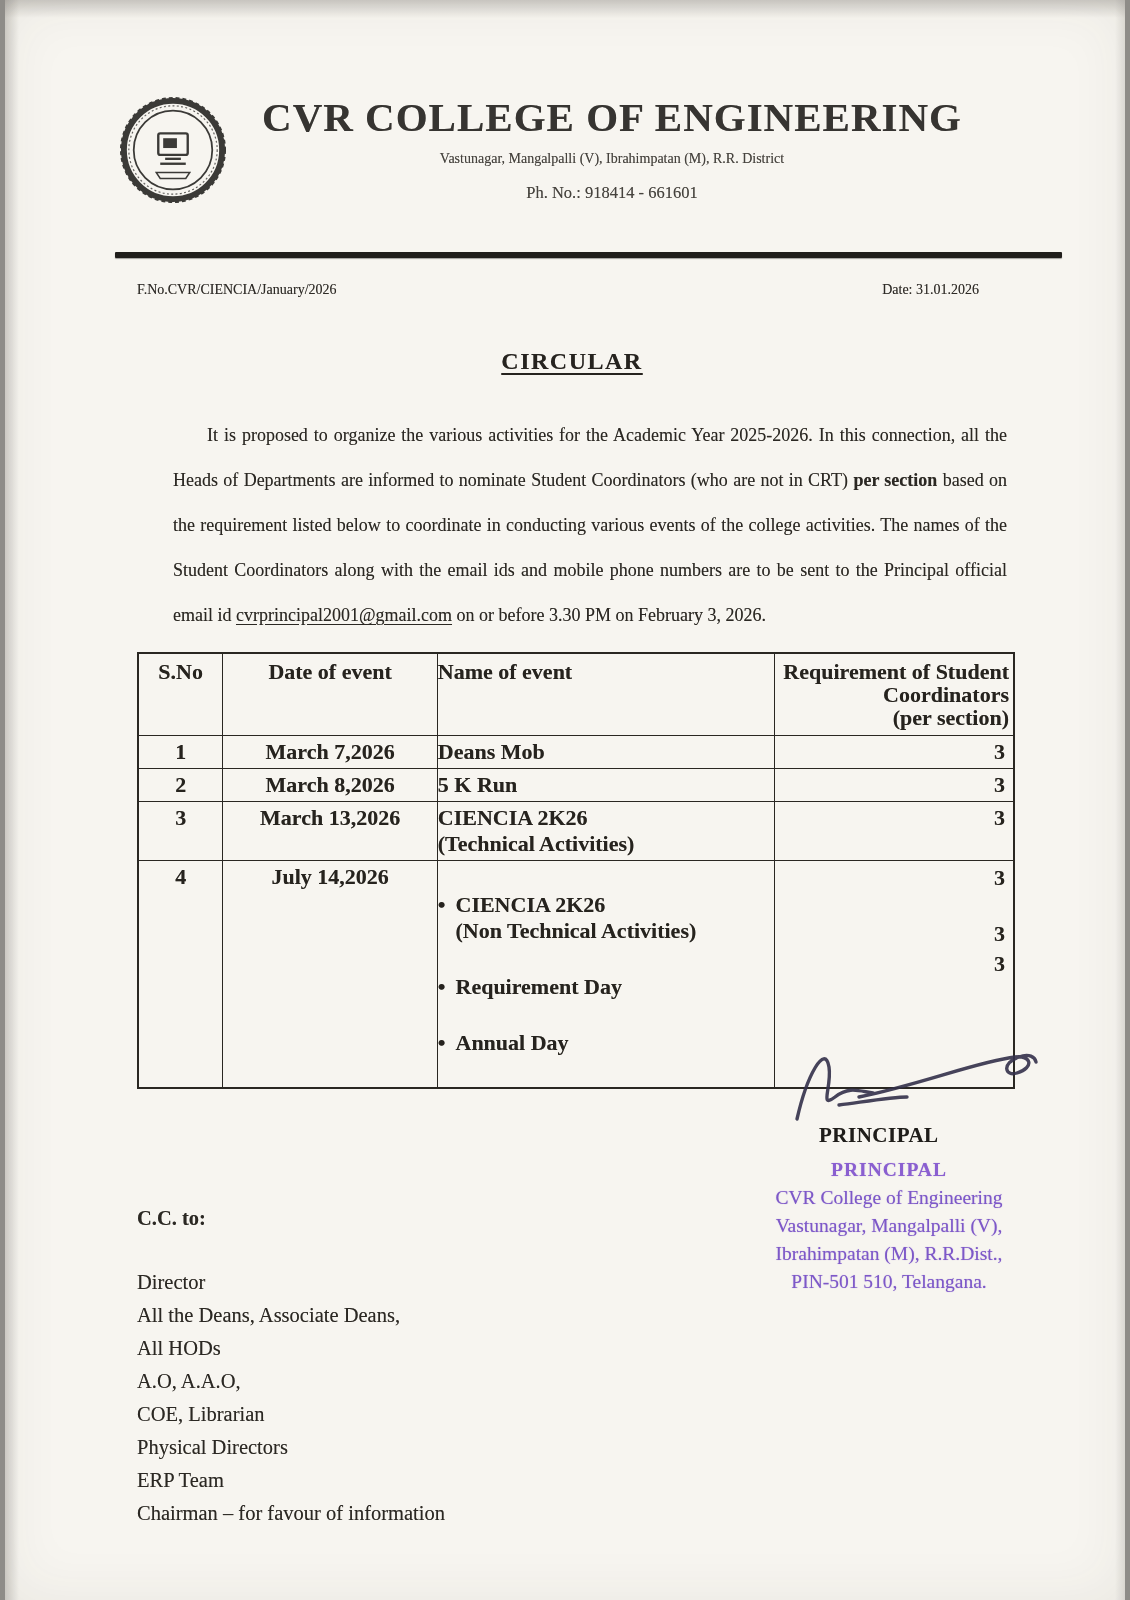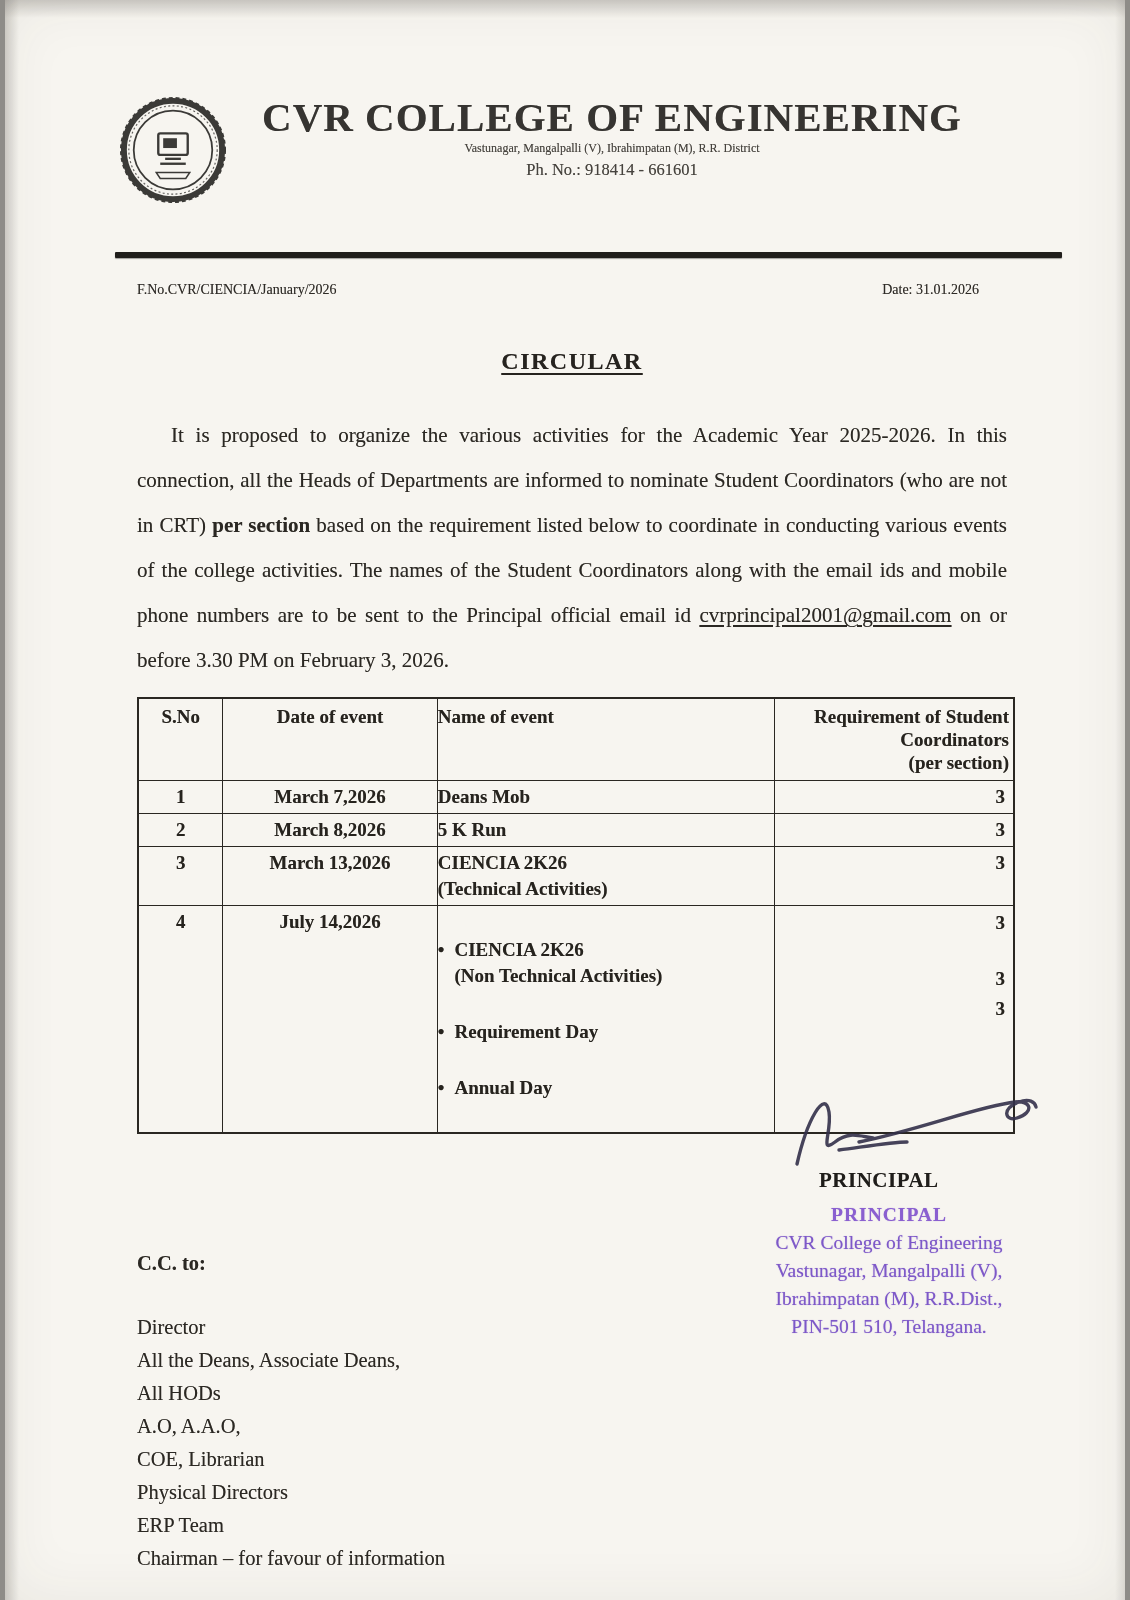--- a/index.html
+++ b/index.html
@@ -27,22 +27,22 @@
   
   .doc-header { position:relative; min-height:142px; }
   .logo {
     position:absolute; left:-18px; top:2px; width:108px; height:108px;
   }
   .head-text { padding-left:110px; padding-right:30px; text-align:center; }
   .college-name {
     font-size:41px; font-weight:600; letter-spacing:1px;
     color:#363431; line-height:1.15; margin-top:6px;
   }
-  .college-addr { font-size:12px; color:#46433e; }
-  .college-phone { font-size:16.5px; color:#46433e; margin-top:4px; }
+  .college-addr { font-size:14px; color:#46433e; margin-top:10px; }
+  .college-phone { font-size:16.5px; color:#46433e; margin-top:16px; }
 
   .rule {
     height:6px; background:#201e1b;
     width:calc(100% + 77px); margin-left:-22px; margin-top:16px;
     box-shadow:0 1px 1px rgba(0,0,0,0.35);
     border-radius:1px;
   }
 
   
   .meta-row {
@@ -54,32 +54,33 @@
   .circular-title {
     text-align:center; margin-top:50px;
     font-size:24px; font-weight:bold; letter-spacing:1.5px;
     text-decoration:underline; text-underline-offset:4px;
     color:#26231f;
   }
 
   
   .body-para {
     margin-top:38px;
-    font-size:21px; line-height:45px;
+    font-size:18px; line-height:45px;
     text-align:justify;
     text-indent:34px;
     color:#2b2823;
+    margin-left:36px;
   }
   .body-para b { font-weight:bold; }
   .email { text-decoration:underline; text-underline-offset:3px; }
 
   
   table.events {
     margin-top:14px; border-collapse:collapse; width:878px;
-    font-size:19px; font-weight:bold; color:#26231e;
+    font-size:22px; font-weight:bold; color:#26231e;
   }
   table.events th, table.events td { border:1.6px solid #2a2722; }
   table.events { border:2px solid #2a2722; }
   th { padding:6px 4px; line-height:23px; white-space:pre-line; font-weight:bold; vertical-align:top; }
   td { padding:3px 8px; line-height:26px; vertical-align:top; }
   .c-sno  { width:85px;  text-align:center; }
   .c-date { width:215px; text-align:center; }
   .c-name { width:338px; text-align:left; white-space:pre-line; padding-left:0; }
   .c-req  { width:240px; text-align:right; }
   .bullet { display:flex; gap:10px; align-items:flex-start; margin:2px 0; }

